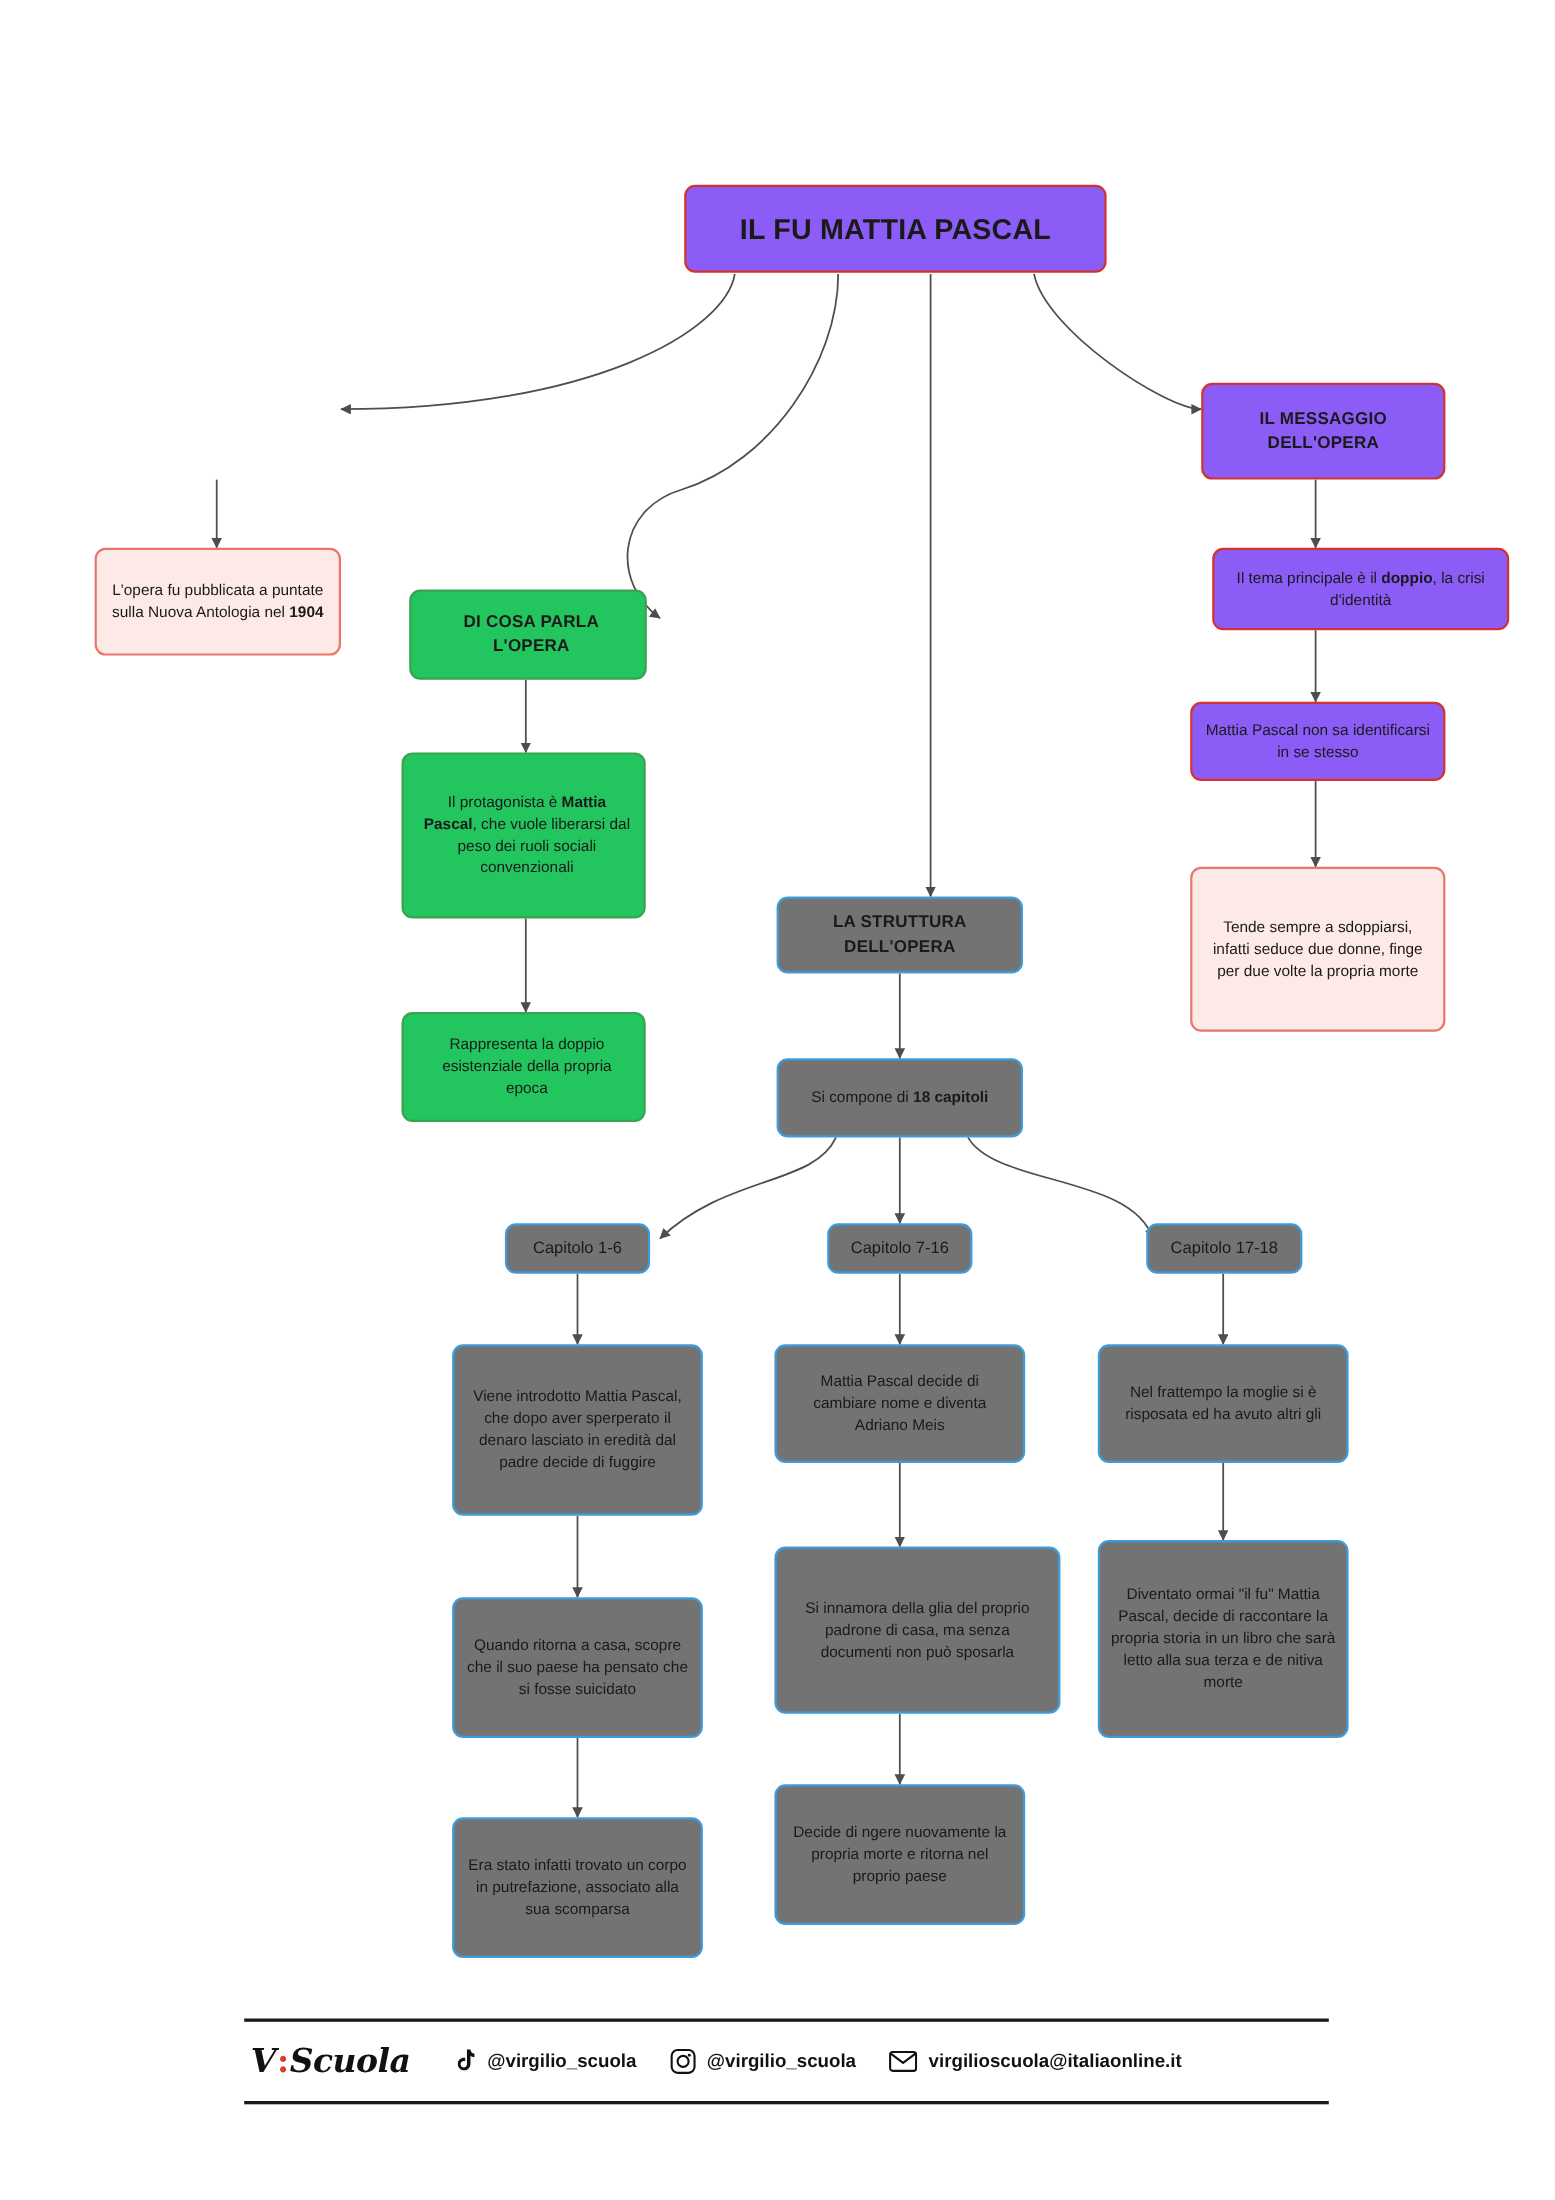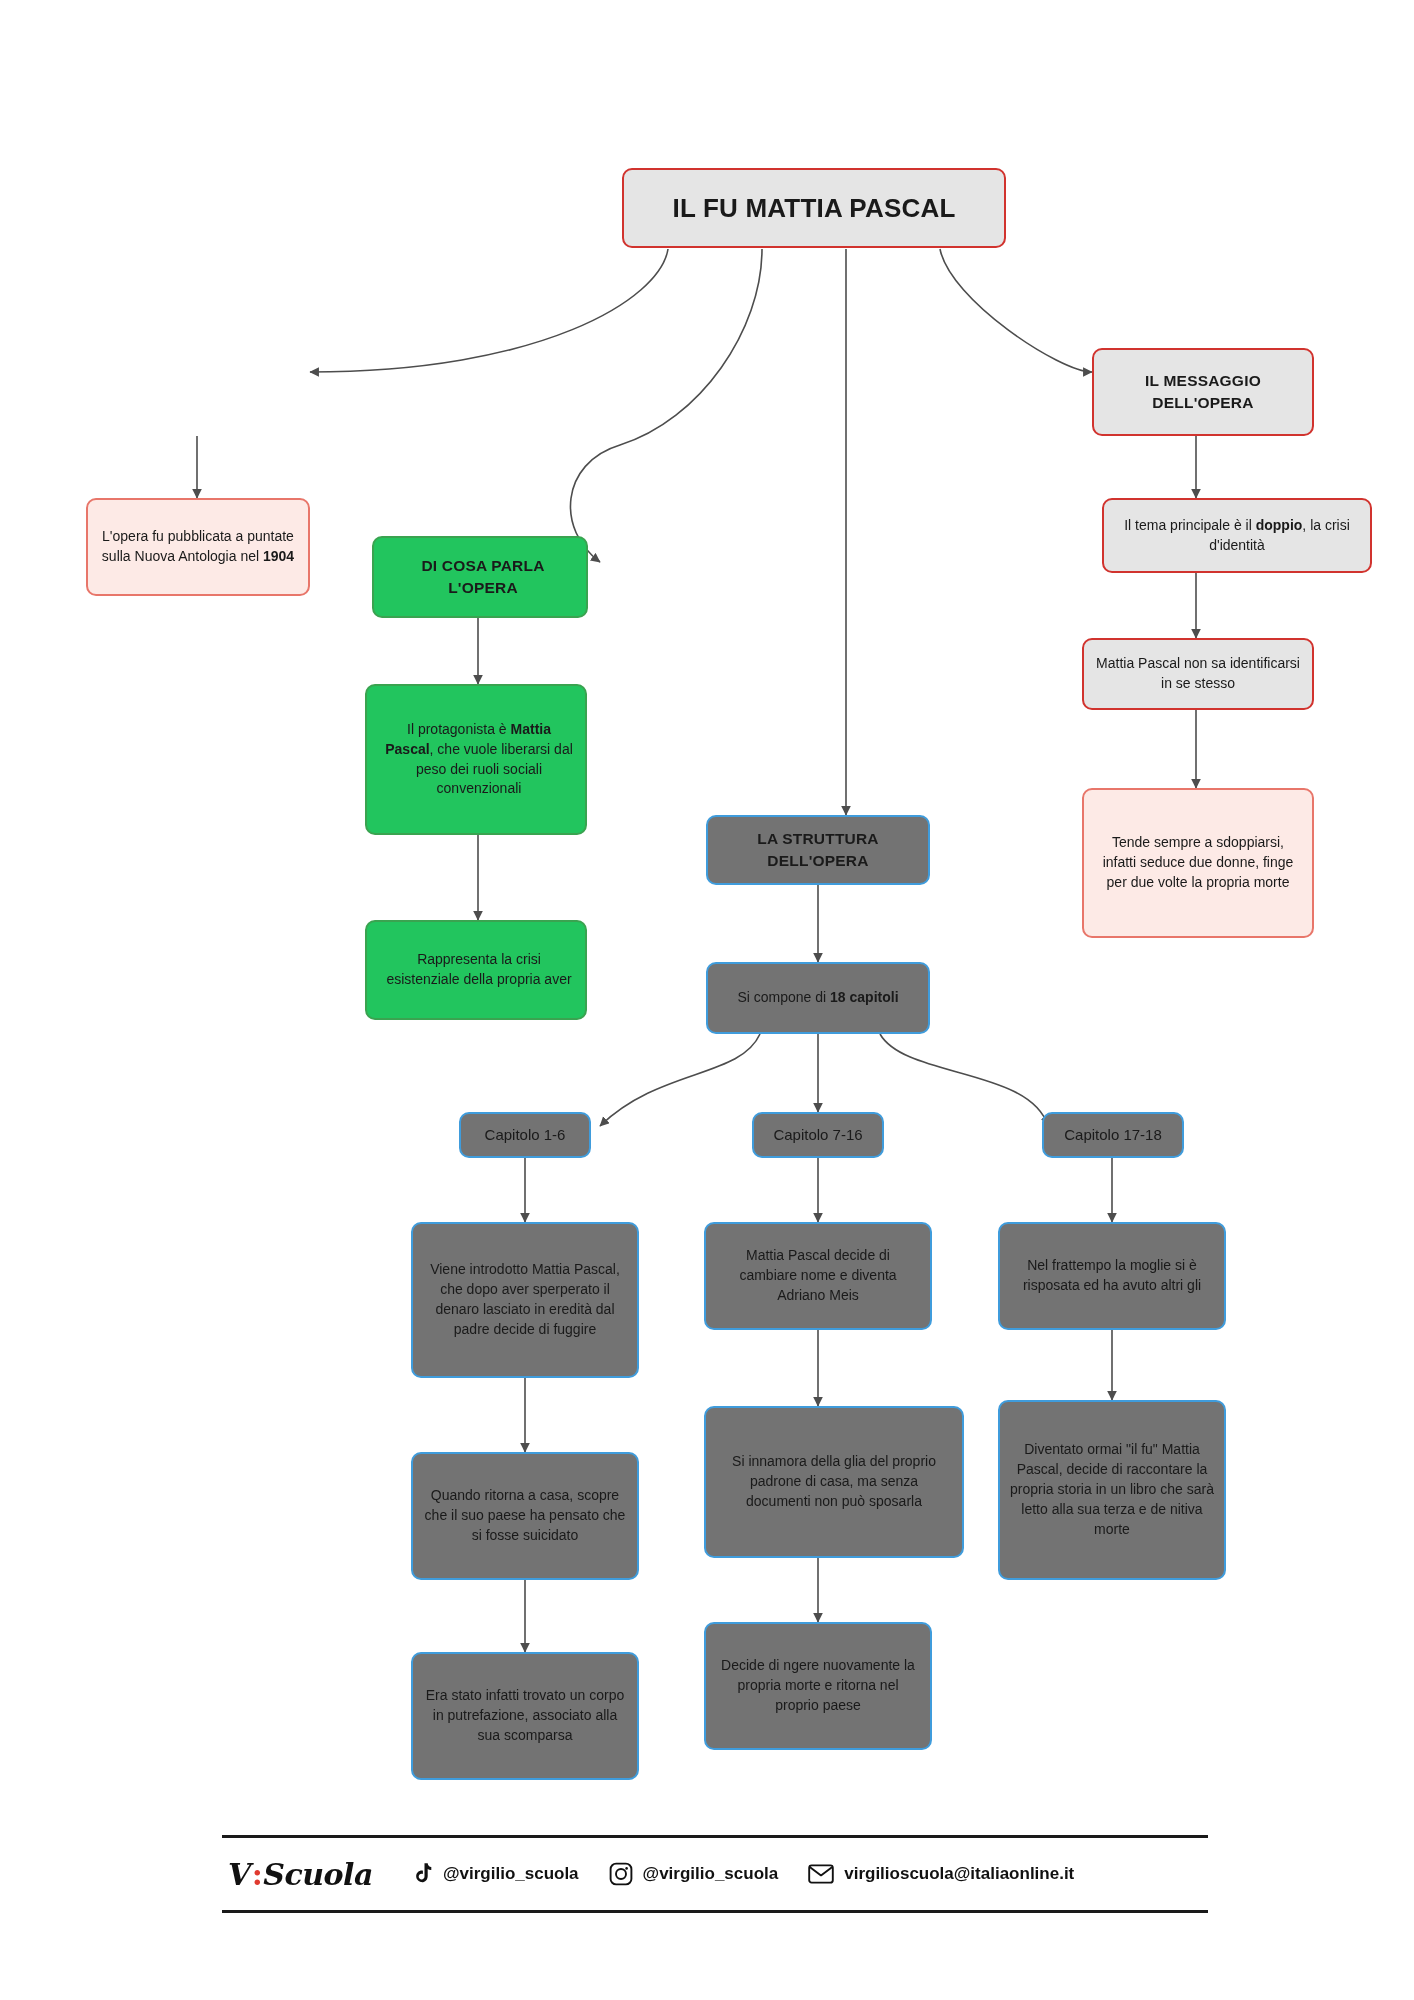--- a/index.html
+++ b/index.html
@@ -39,21 +39,21 @@
     border-style: solid;
     line-height: 1.42;
     padding: 8px 10px;
     z-index: 2;
   }
   .node .txt { width: 100%; }
   .node b { font-weight: bold; }
 
   
   .theme-red-strong {
-    background: #e5e5e5;
+    background: #8b5cf6;
     border-color: #d1332e;
   }
   .theme-red-soft {
     background: #fdeae6;
     border-color: #e8766a;
   }
   .theme-green {
     background: #22c55e;
     border-color: #3aa350;
     padding-left: 16px;
@@ -193,21 +193,21 @@
       <span>DI COSA PARLA</span><br>
       <span>L'OPERA</span>
     </span>
   </div>
 
   <div class="node theme-green t-body" style="left:365px; top:684px; width:222px; height:151px;">
     <span class="txt"><span>Il protagonista è </span><b>Mattia Pascal</b><span>, che vuole liberarsi dal peso dei ruoli sociali convenzionali</span></span>
   </div>
 
   <div class="node theme-green t-body" style="left:365px; top:920px; width:222px; height:100px;">
-    <span class="txt">Rappresenta la crisi esistenziale della propria aver</span>
+    <span class="txt">Rappresenta la doppio esistenziale della propria epoca</span>
   </div>
 
   <div class="node theme-red-strong t-head" style="left:1092px; top:348px; width:222px; height:88px;">
     <span class="txt">
       <span>IL MESSAGGIO</span><br>
       <span>DELL'OPERA</span>
     </span>
   </div>
 
   <div class="node theme-red-strong t-body" style="left:1082px; top:498px; width:270px; height:75px;margin-left:20px;">

